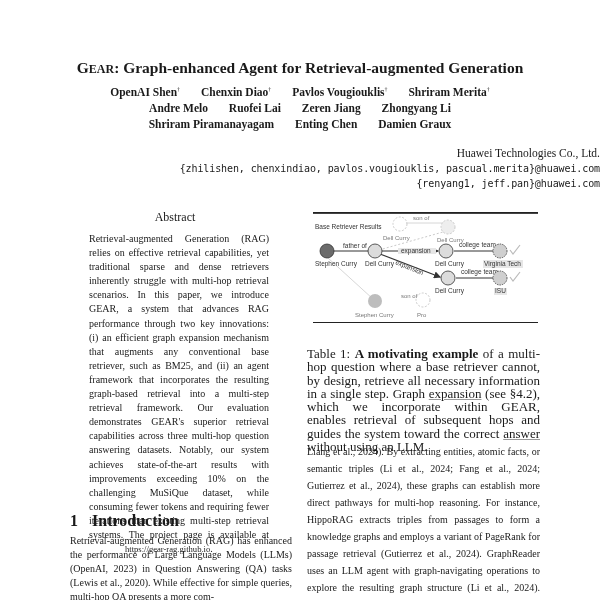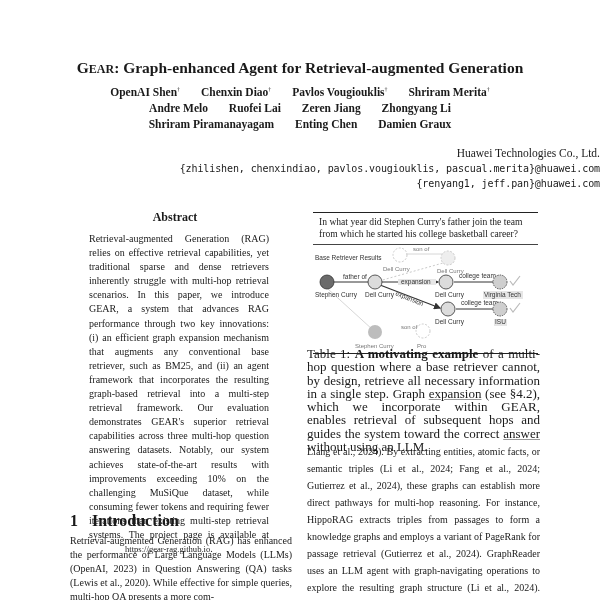--- a/index.html
+++ b/index.html
@@ -20,21 +20,21 @@
     .authors sup { font-size: 6px; font-weight: normal; }
     .affil {
       position: absolute; top: 146px; left: 0; width: 600px; text-align: right;
       font-size: 11.5px; line-height: 15px;
     }
     .email {
       font-family: "DejaVu Sans Mono", "Liberation Mono", monospace; font-size: 10px; letter-spacing: -0.1px;
     }
     .abstract-head {
       position: absolute; top: 210px; left: 55px; width: 240px; text-align: center;
-      font-weight: bold; font-size: 12px;
+      font-weight: normal; font-size: 12px;
     }
     .abstract {
       position: absolute; top: 232px; left: 89px; width: 180px;
       font-size: 10px; line-height: 14.1px; text-align: justify;
     }
     .abstract .mono { font-family: Liberation Serif, serif; font-size: 8.6px; margin-left: 36px; }
     .sc { font-variant: small-caps; }
     .intro-head {
       position: absolute; top: 512px; left: 70px; font-weight: bold; font-size: 16px;
     }
@@ -97,21 +97,20 @@
 </div>
 
 <div class="abstract-head">Abstract</div>
 <div class="abstract"><span>Retrieval-augmented Generation (RAG) relies on effective retrieval capabilities, yet traditional sparse and dense retrievers inherently struggle with multi-hop retrieval scenarios. In this paper, we introduce GEAR, a system that advances RAG performance through two key innovations: (i) an efficient graph expansion mechanism that augments any conventional base retriever, such as BM25, and (ii) an agent framework that incorporates the resulting graph-based retrieval into a multi-step retrieval framework. Our evaluation demonstrates GEAR's superior retrieval capabilities across three multi-hop question answering datasets. Notably, our system achieves state-of-the-art results with improvements exceeding 10% on the challenging MuSiQue dataset, while consuming fewer tokens and requiring fewer iterations than existing multi-step retrieval systems. The project page is available at</span> <a class="mono">https://gear-rag.github.io</a><span>.</span></div>
 
 <div class="intro-head"><span class="num">1</span><span>Introduction</span></div>
 <div class="intro">Retrieval-augmented Generation (RAG) has enhanced the performance of Large Language Models (LLMs) (OpenAI, 2023) in Question Answering (QA) tasks (Lewis et al., 2020). While effective for simple queries, multi-hop QA presents a more com-</div>
 
 <div class="figure-box">
   <div class="rule-top"></div>
-  <div class="question">In what year did Stephen Curry's father join the team from which he started his college basketball career?</div>
   <div class="rule-mid"></div>
   <div class="diagram">
     <svg width="228" height="108" viewBox="0 0 228 108">
       <defs>
         <marker id="arr" markerWidth="6" markerHeight="6" refX="5" refY="3" orient="auto">
             <path d="M0,0 L6,3 L0,6 z" fill="#333"></path>
           </marker>
       </defs>
       <text x="2" y="15" class="dlabel">Base Retriever Results</text>
 

